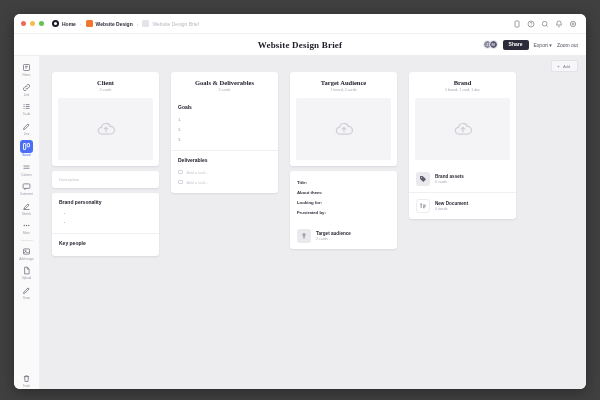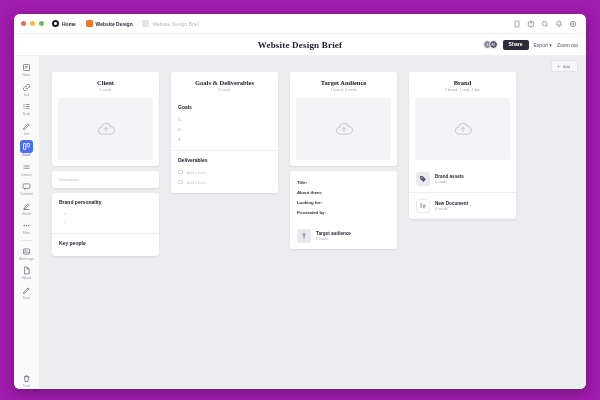--- a/index.html
+++ b/index.html
@@ -4,21 +4,21 @@
 <style>
   * { box-sizing: border-box; margin: 0; padding: 0; }
   html, body {
     width: 600px; height: 400px;
     background: #2b2b3a;
     font-family: "Liberation Sans", sans-serif;
     overflow: hidden;
   }
   .desk {
     position: absolute; inset: 0;
-    background: #a21caf;
+    background: #404040;
   }
 
   
   .window {
     position: absolute;
     left: 14px; top: 14px;
     width: 572px; height: 375px;
     background: #ffffff;
     border-radius: 6px;
     overflow: hidden;

